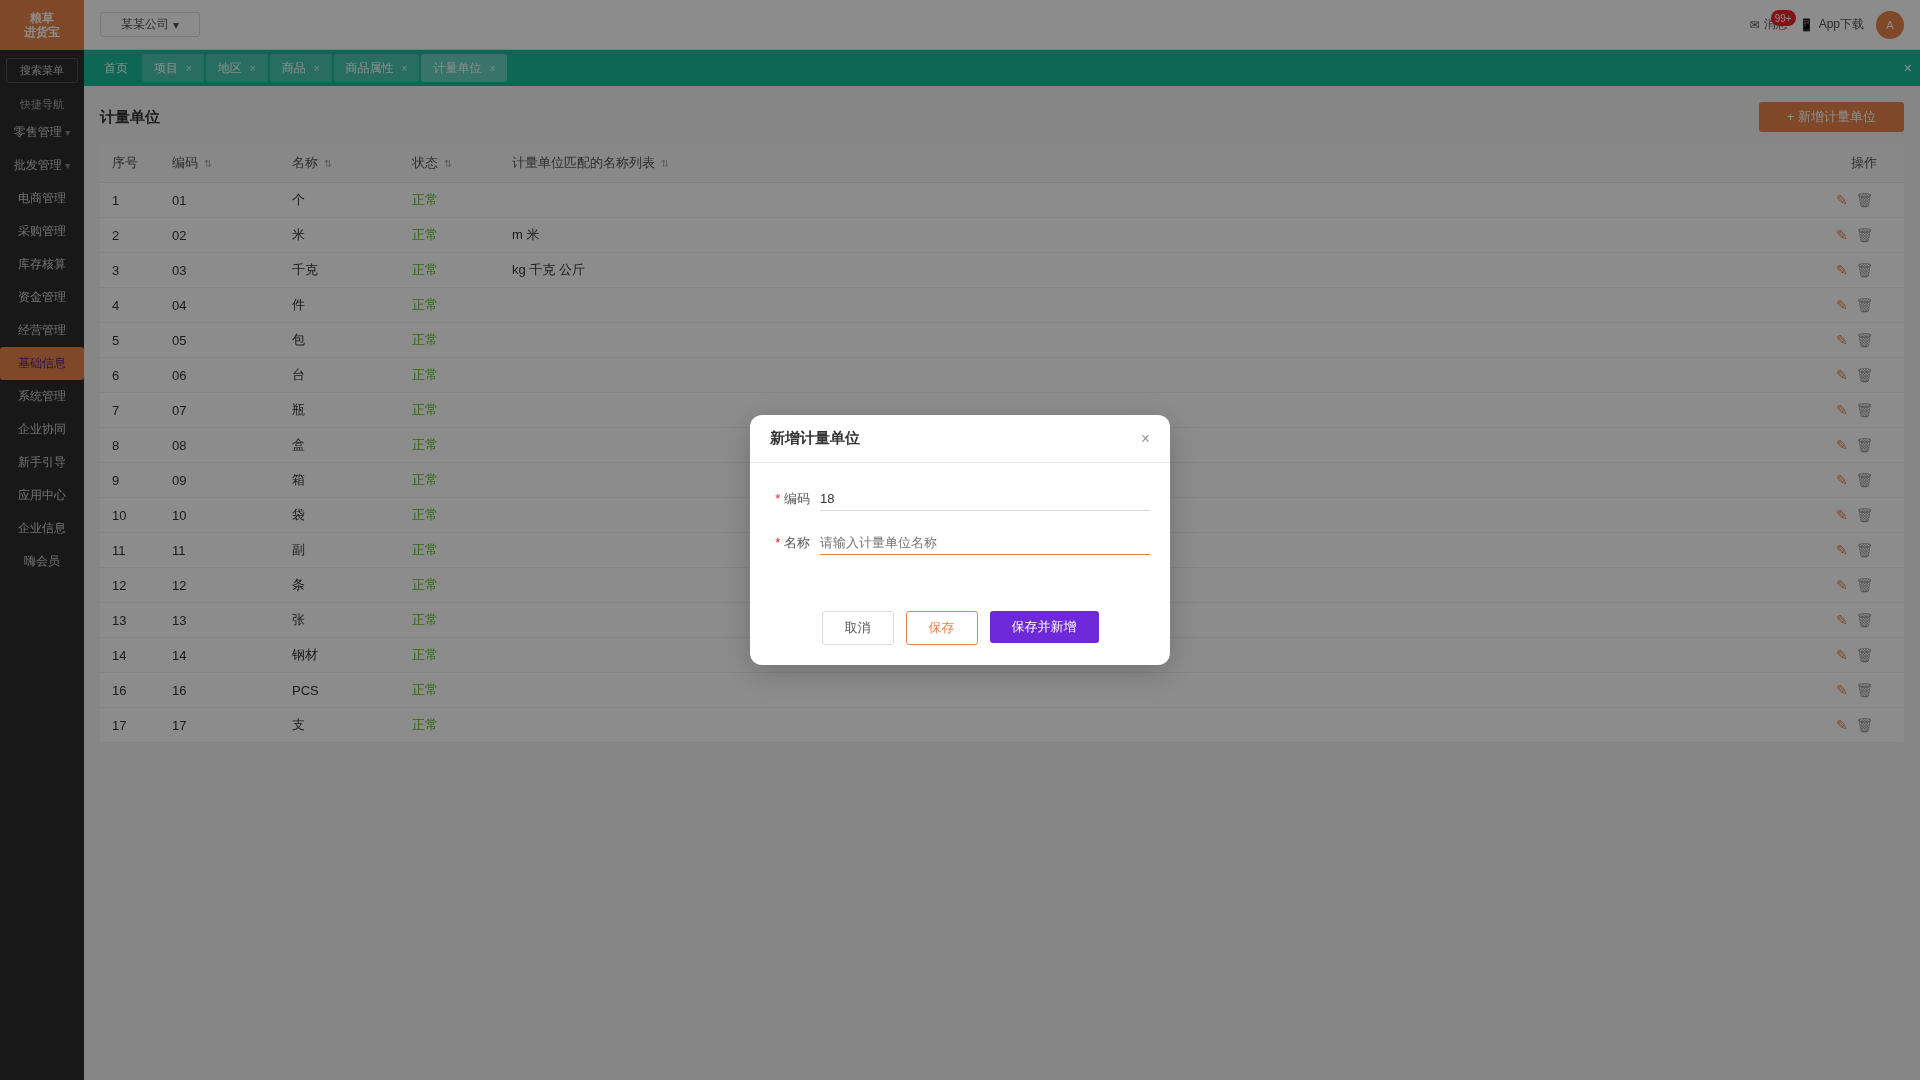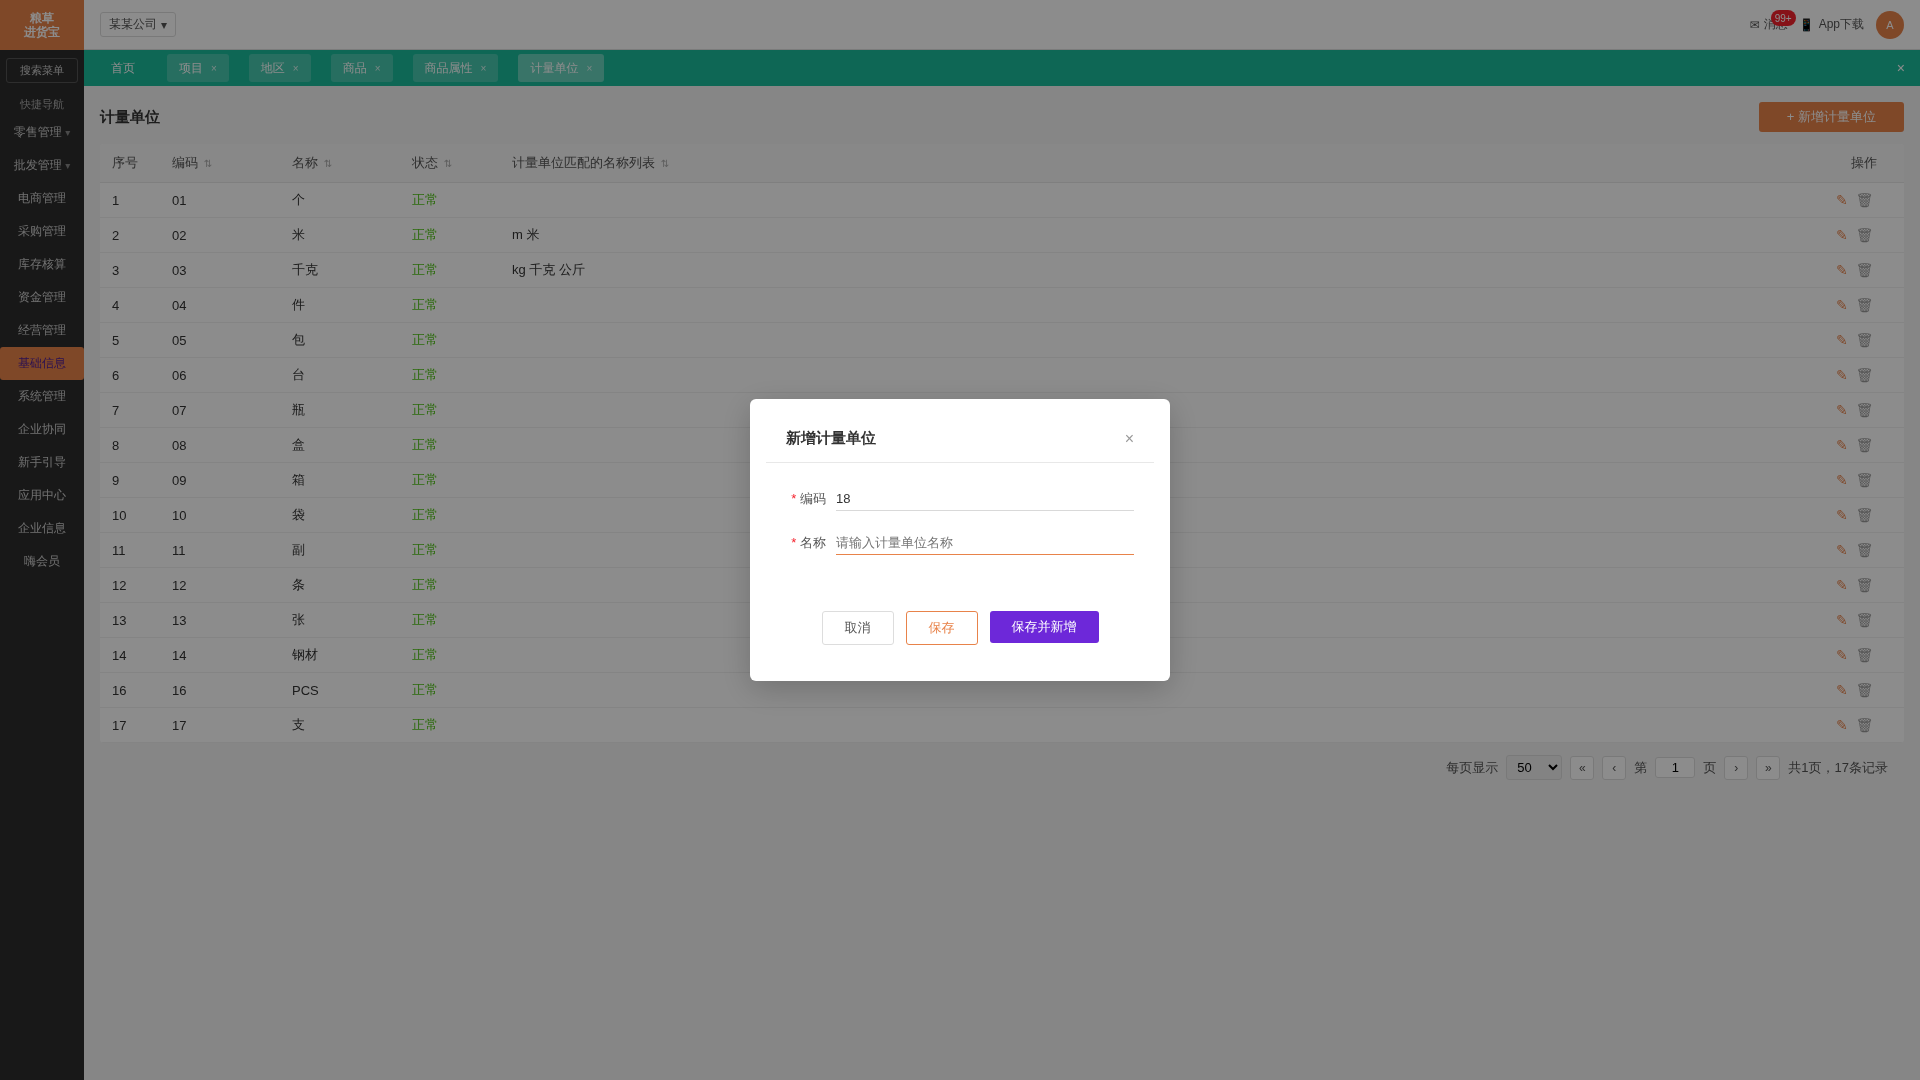--- a/index.html
+++ b/index.html
@@ -19,24 +19,24 @@
     
     .main { flex: 1; display: flex; flex-direction: column; overflow: hidden; }
 
     
     .top-header { height: 50px; background: #fff; display: flex; align-items: center; justify-content: space-between; padding: 0 16px; border-bottom: 1px solid #e0e0e0; flex-shrink: 0; }
     .top-header-left { display: flex; align-items: center; gap: 8px; }
     .top-header-right { display: flex; align-items: center; gap: 12px; }
     .header-icon-btn { display: flex; align-items: center; gap: 4px; color: #555; font-size: 12px; cursor: pointer; position: relative; }
     .badge { background: #f5222d; color: white; font-size: 10px; border-radius: 10px; padding: 0 4px; min-width: 16px; height: 16px; display: flex; align-items: center; justify-content: center; position: absolute; top: -6px; right: -8px; }
     .avatar { width: 28px; height: 28px; background: #e8834a; border-radius: 50%; display: flex; align-items: center; justify-content: center; color: white; font-size: 11px; cursor: pointer; }
-    .company-selector { display: flex; align-items: center; gap: 4px; color: #555; font-size: 12px; cursor: pointer; border: 1px solid #ddd; padding: 3px 8px; border-radius: 3px; }
-
-    
-    .tab-bar { height: 36px; background: #1abc9c; display: flex; align-items: center; padding: 0 15px; gap: 20px; flex-shrink: 0; }
+    .company-selector { display: flex; align-items: center; gap: 4px; color: #555; font-size: 12px; cursor: pointer; border: 1px solid #ddd; padding: 3px 20px; border-radius: 3px; }
+
+    
+    .tab-bar { height: 36px; background: #1abc9c; display: flex; align-items: center; padding: 0 8px; gap: 2px; flex-shrink: 0; }
     .tab { display: flex; align-items: center; padding: 0 12px; height: 28px; background: rgba(255,255,255,0.2); color: #fff; font-size: 12px; border-radius: 3px; cursor: pointer; gap: 6px; }
     .tab.active { background: rgba(255,255,255,0.35); }
     .tab-close { font-size: 10px; color: rgba(255,255,255,0.8); cursor: pointer; margin-left: 2px; }
     .tab-home { background: transparent; }
     .tab-bar-close { margin-left: auto; color: white; cursor: pointer; font-size: 14px; }
 
     
     .content-area { flex: 1; background: #f5f5f5; padding: 16px; overflow-y: auto; position: relative; }
     .page-title-bar { display: flex; align-items: center; justify-content: space-between; margin-bottom: 12px; }
     .page-title { font-size: 15px; font-weight: bold; color: #333; }
@@ -57,21 +57,21 @@
     
     .pagination-bar { display: flex; align-items: center; justify-content: flex-end; padding: 12px 16px; gap: 8px; font-size: 13px; color: #555; }
     .pagination-select { border: 1px solid #ddd; padding: 3px 6px; border-radius: 3px; font-size: 13px; }
     .pagination-btn { width: 24px; height: 24px; display: flex; align-items: center; justify-content: center; border: 1px solid #ddd; border-radius: 3px; cursor: pointer; color: #555; font-size: 12px; background: #fff; }
     .pagination-input { width: 40px; border: 1px solid #ddd; border-radius: 3px; padding: 2px 6px; text-align: center; font-size: 13px; }
 
     
     .overlay { position: fixed; top: 0; left: 0; width: 1920px; height: 1080px; background: rgba(0,0,0,0.45); z-index: 100; display: flex; align-items: center; justify-content: center; }
 
     
-    .modal { background: #fff; border-radius: 6px; width: 420px; padding: 16px; box-shadow: 0 8px 32px rgba(0,0,0,0.2); overflow: hidden; }
+    .modal { background: #fff; border-radius: 12px; width: 420px; padding: 0; box-shadow: 0 8px 32px rgba(0,0,0,0.2); overflow: hidden; }
     .modal-header { display: flex; align-items: center; justify-content: space-between; padding: 14px 20px; border-bottom: 1px solid #e8e8e8; }
     .modal-title { font-size: 15px; font-weight: bold; color: #333; }
     .modal-close { color: #999; cursor: pointer; font-size: 16px; }
     .modal-body { padding: 24px 20px; }
     .form-row { display: flex; align-items: center; margin-bottom: 20px; gap: 10px; }
     .form-label { font-size: 13px; color: #555; white-space: nowrap; min-width: 40px; text-align: right; }
     .form-label-required::before { content: "* "; color: #f5222d; }
     .form-input { flex: 1; border: none; border-bottom: 1px solid #d9d9d9; padding: 4px 0; font-size: 13px; outline: none; color: #333; }
     .form-input.active-border { border-bottom: 1px solid #e8834a; }
     .modal-footer { display: flex; align-items: flex-start; justify-content: center; padding: 12px 20px 20px; gap: 12px; }
@@ -434,36 +434,20 @@
         <div class="action-btns">
           <span class="action-edit">✎</span>
           <span class="action-delete">🗑</span>
         </div>
       </td>
     </tr>
           </tbody>
       </table>
     </div>
 
-    <div class="pagination-bar">
-      <span>每页显示</span>
-      <select class="pagination-select">
-        <option>50</option>
-        <option>20</option>
-        <option>100</option>
-      </select>
-      <button class="pagination-btn">«</button>
-      <button class="pagination-btn">‹</button>
-      <span>第</span>
-      <input class="pagination-input" type="text" value="1" style="">
-      <span>页</span>
-      <button class="pagination-btn">›</button>
-      <button class="pagination-btn">»</button>
-      <span>共1页，17条记录</span>
-    </div>
   </div>
 
 </div>
 
 <div class="overlay">
   <div class="modal">
     <div class="modal-header">
       <span class="modal-title">新增计量单位</span>
       <span class="modal-close">×</span>
     </div>

